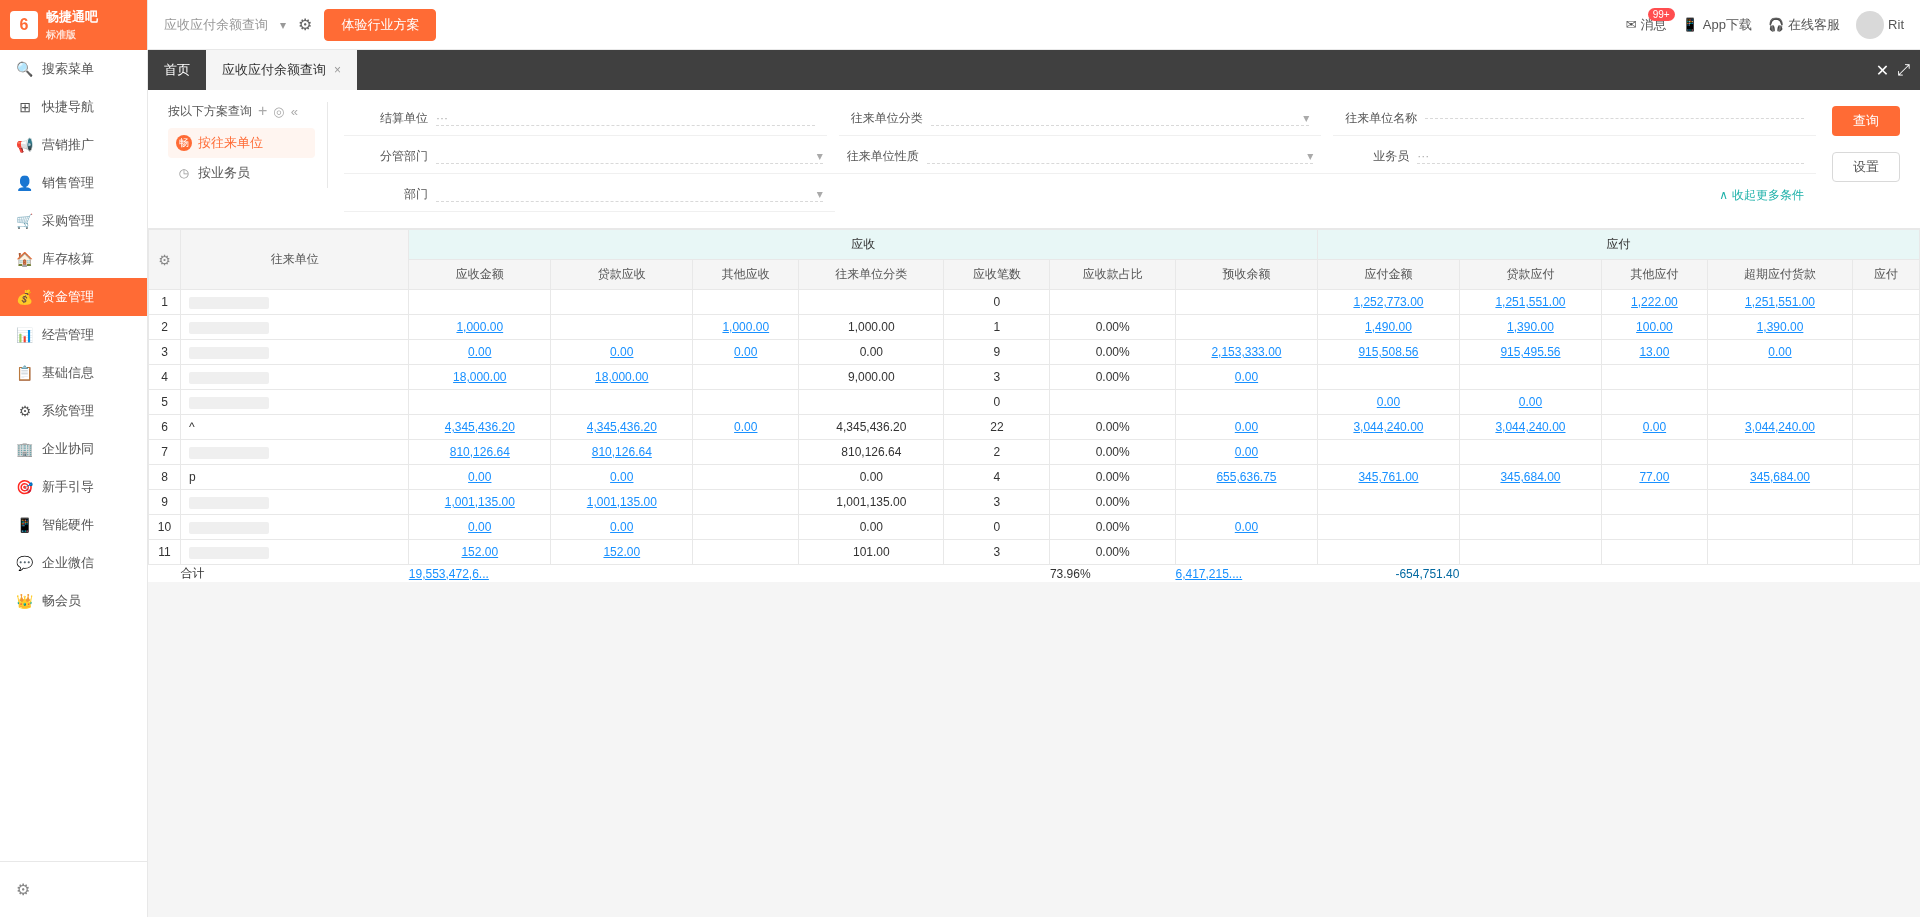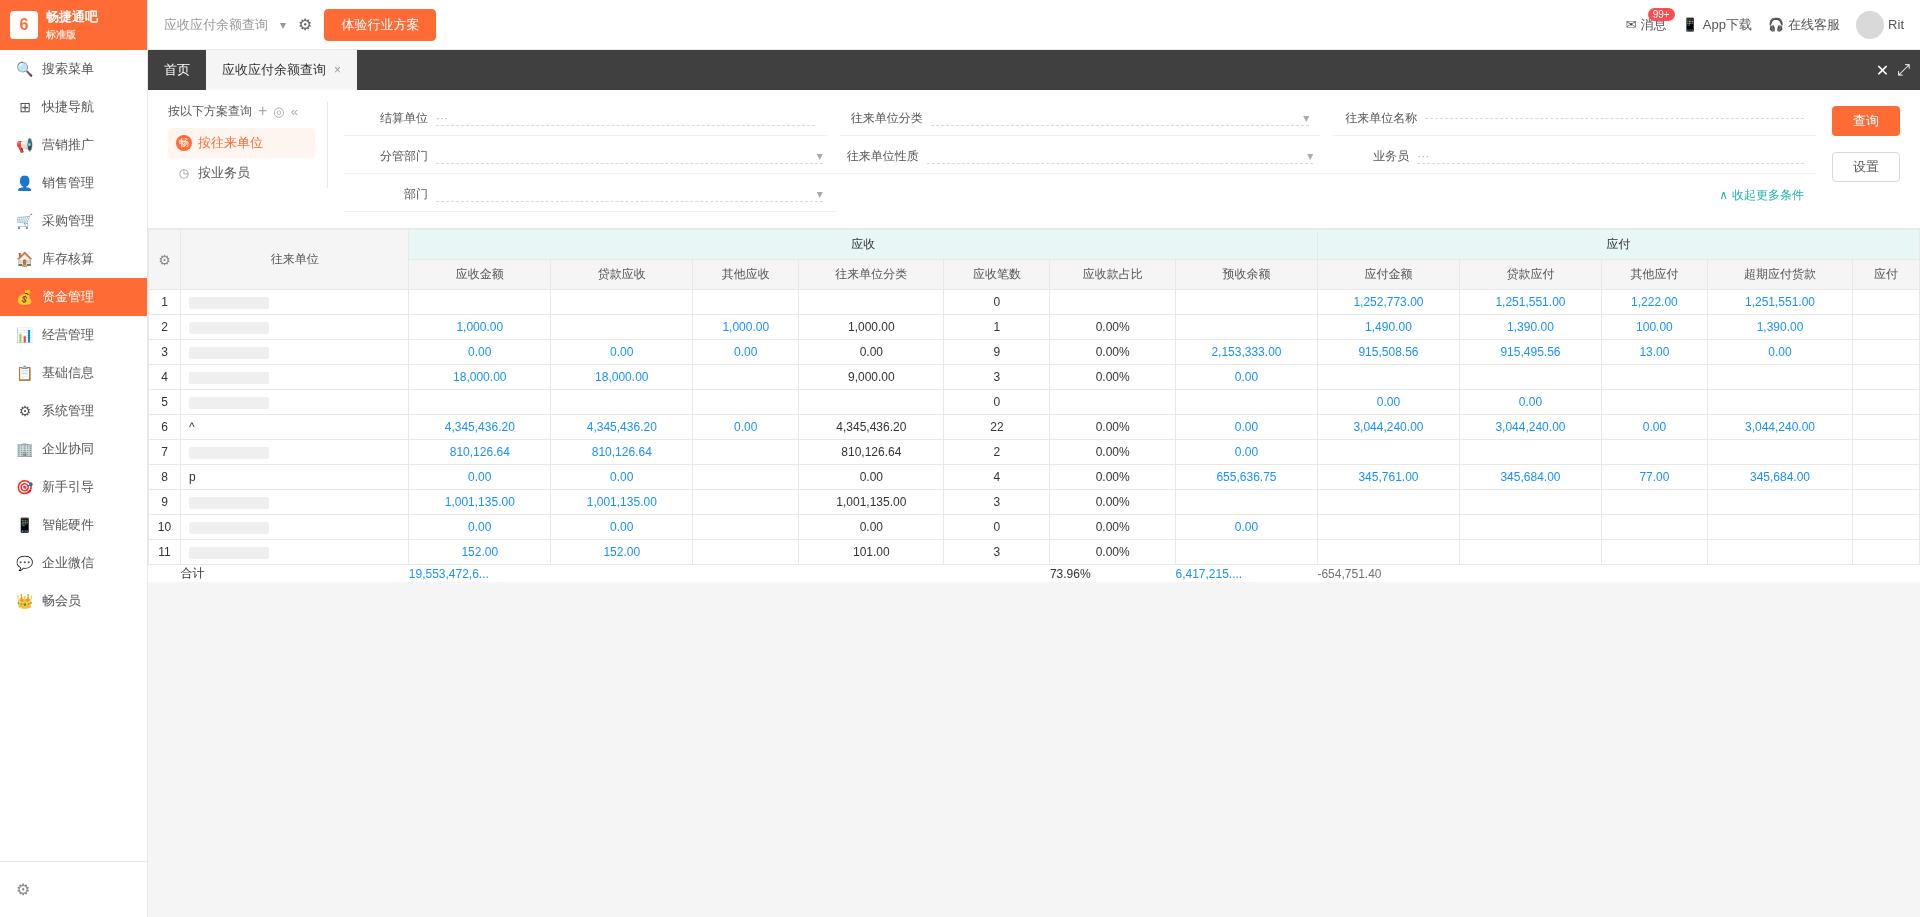--- a/index.html
+++ b/index.html
@@ -64,21 +64,21 @@
     .settings-btn { background: white; color: #555; border: 1px solid #d9d9d9; border-radius: 4px; padding: 5px 20px; cursor: pointer; font-size: 13px; }
 
     
     .table-section { background: #fff; margin: 0; }
     .table-wrapper { overflow-x: auto; }
     table { width: 100%; border-collapse: collapse; font-size: 12px; }
     thead th { background: #f5f5f5; border: 1px solid #e8e8e8; padding: 6px 8px; text-align: center; color: #555; font-weight: normal; white-space: nowrap; }
     thead th.group-header { background: #e8f7f6; color: #333; }
     tbody td { border: 1px solid #e8e8e8; padding: 5px 8px; text-align: center; color: #333; white-space: nowrap; }
     tbody td.text-left { text-align: left; }
-    tbody td a, .underline { color: #1890ff; cursor: pointer; }
+    tbody td a, .underline { text-decoration: underline; color: #1890ff; cursor: pointer; }
     .table-settings-icon { color: #888; cursor: pointer; font-size: 14px; }
     .filter-right { flex: 1; }
     .filter-cell { display: flex; align-items: center; padding: 8px 12px; border-bottom: 1px solid #f0f0f0; }
     .filter-cell-label { width: 80px; color: #555; font-size: 12px; flex-shrink: 0; text-align: right; padding-right: 8px; }
     .filter-cell-input { flex: 1; border: none; border-bottom: 1px dashed #d9d9d9; outline: none; font-size: 12px; color: #999; background: transparent; display: flex; align-items: center; justify-content: space-between; cursor: pointer; }
     .dots { color: #aaa; }
 
     .topbar-gear { font-size: 16px; color: #666; cursor: pointer; }
     .topbar-dropdown { font-size: 12px; color: #999; cursor: pointer; }
   </style>
@@ -501,21 +501,21 @@
             <tr class="total">
               <td></td>
               <td class="text-left">合计</td>
               <td><span class="underline">19,553,472,6...</span></td>
               <td></td>
               <td></td>
               <td></td>
               <td></td>
               <td>73.96%</td>
               <td><span class="underline">6,417,215....</span></td>
-              <td style="color:#737373;"><span>-654,751.40</span></td>
+              <td style="color:#0369a1;text-align:right;"><span>-654,751.40</span></td>
               <td></td>
               <td></td>
               <td></td>
               <td></td>
             </tr>
           </tfoot>
         </table>
       </div>
     </div>
 

